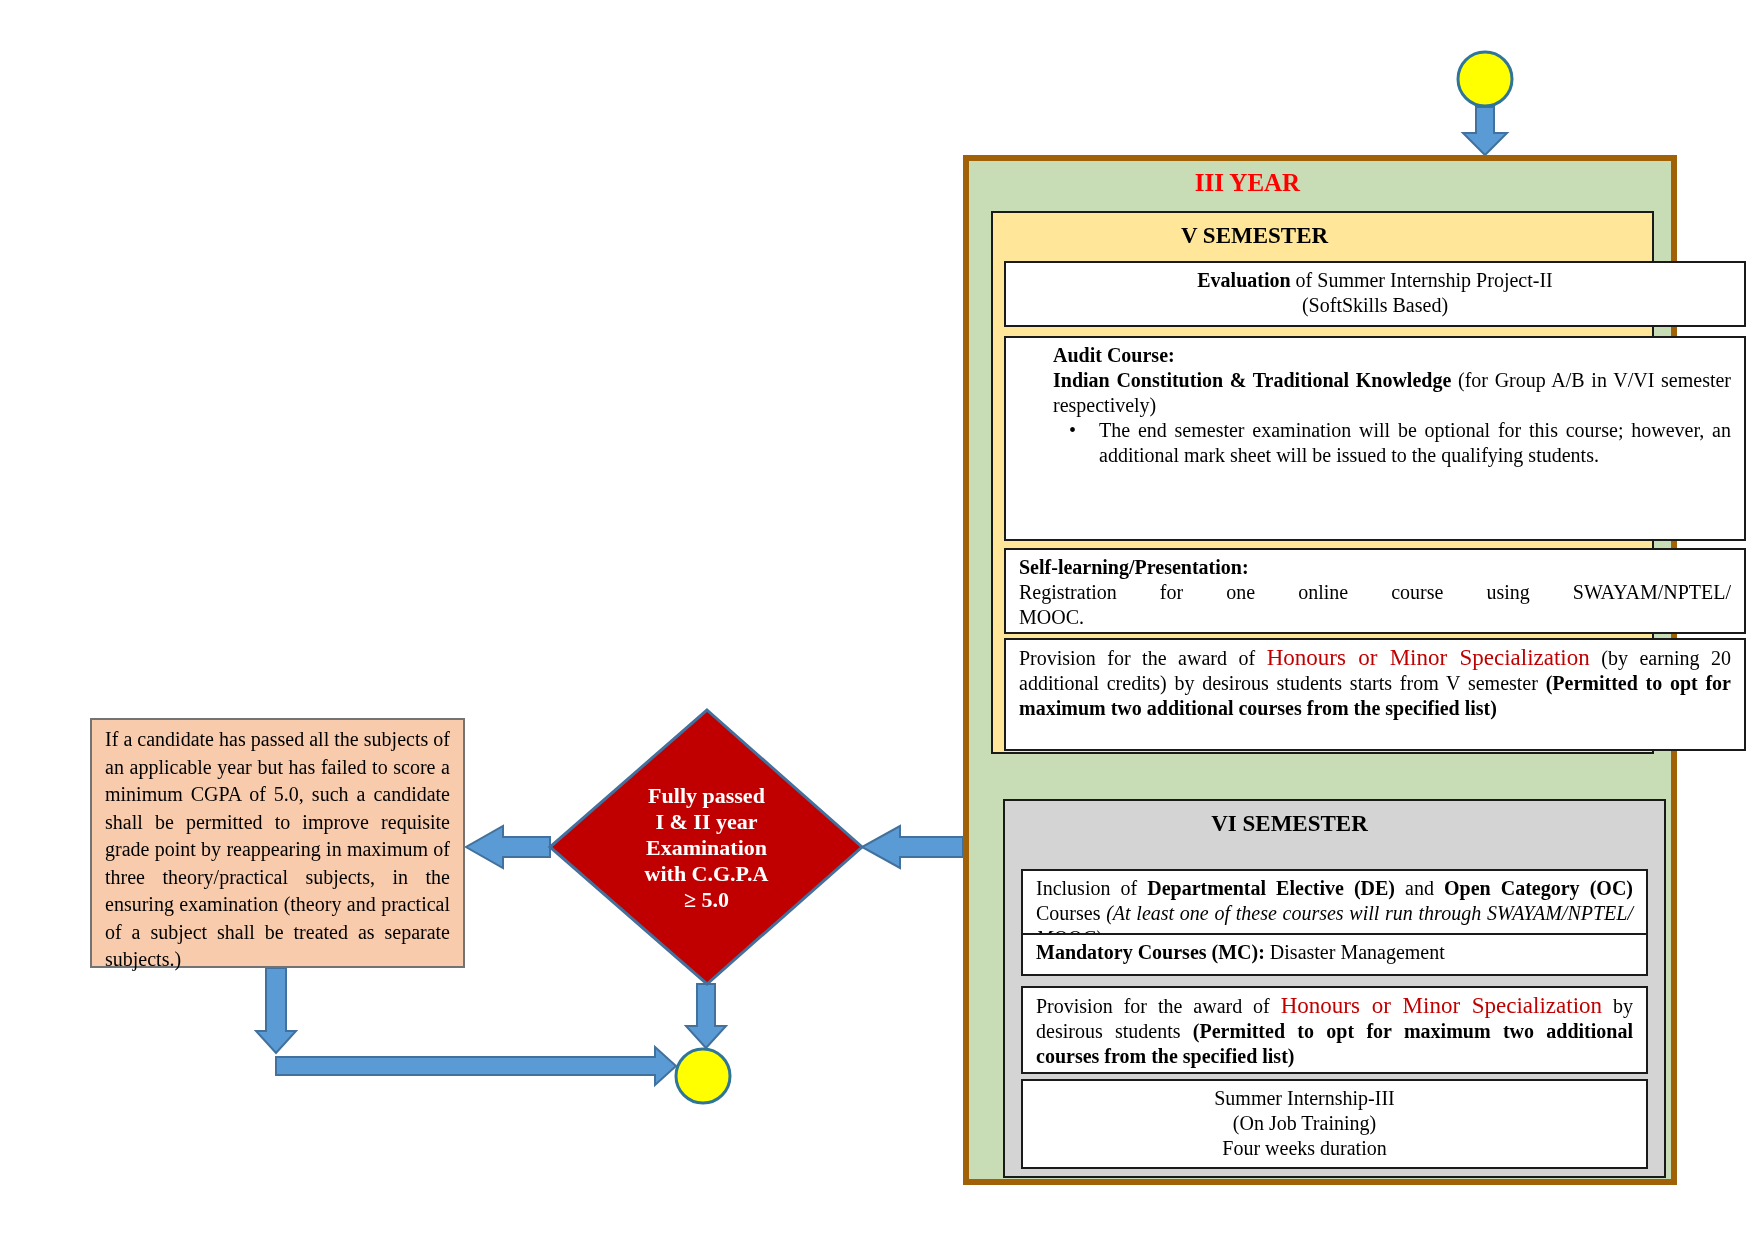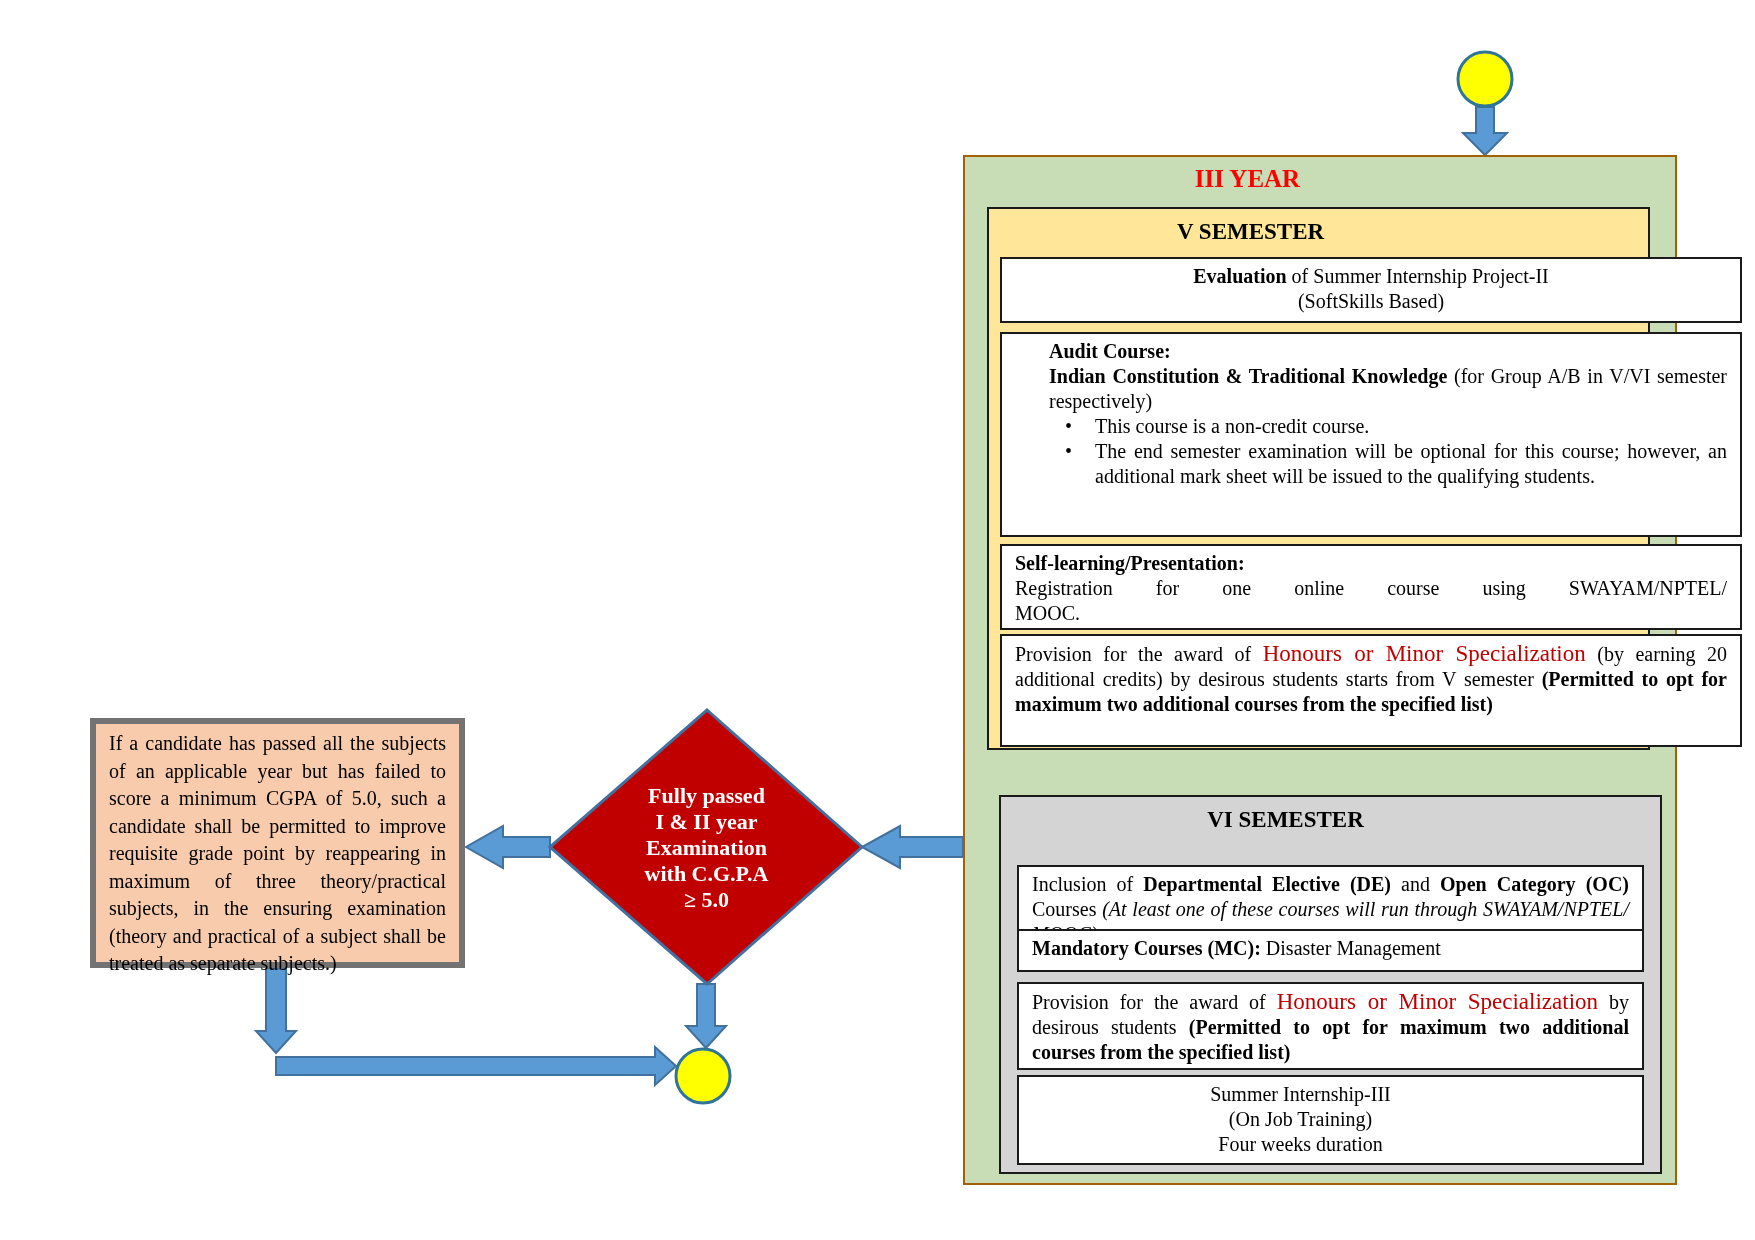--- a/index.html
+++ b/index.html
@@ -7,21 +7,21 @@
   .page {
     position: relative; width: 1755px; height: 1240px; background: #ffffff;
     font-family: "Liberation Serif", "DejaVu Serif", serif; color: #000;
     overflow: hidden;
   }
   svg.overlay { position: absolute; left: 0; top: 0; z-index: 1; }
 
   
   .green-box {
     position: absolute; left: 963px; top: 155px; width: 714px; height: 1030px;
-    background: #c8ddb5; border: 2px solid #a16207; z-index: 2;
+    background: #c8ddb5; border: 6px solid #a16207; z-index: 2;
   }
   .year-title {
     position: absolute; left: 0; top: 8px; width: 100%; padding-right: 145px;
     text-align: center; font-size: 25px; font-weight: bold; color: #ff0000;
   }
   .sem-panel { position: absolute; border: 2px solid #1a1a1a; }
   .v-panel  { left: 22px; top: 50px;  width: 663px; height: 543px; background: #ffe699; }
   .vi-panel { left: 34px; top: 638px; width: 663px; height: 379px; background: #d4d4d4; }
   .sem-title {
     position: absolute; left: 0; top: 10px; width: 100%;
@@ -52,21 +52,21 @@
   .hl { font-weight: normal; color: #c00000; font-size: 23px; }
   .just { text-align: justify; }
   .force-just { text-align: justify; text-align-last: justify; }
 
   .bullet { position: relative; padding-left: 46px; }
   .bullet::before { content: "\2022"; position: absolute; left: 16px; top: 0; }
 
   
   .note-box {
     position: absolute; left: 90px; top: 718px; width: 375px; height: 250px;
-    background: #f8cbad; border: 6px solid #737373; z-index: 2;
+    background: #f8cbad; border: 2px solid #737373; z-index: 2;
     padding: 6px 13px; font-size: 20px; line-height: 27.5px; text-align: justify;
   }
 
   
   .decision-label {
     position: absolute; left: 586px; top: 783px; width: 241px; z-index: 3;
     color: #ffffff; font-weight: bold; font-size: 22px; line-height: 26px;
     text-align: center;
   }
 </style>
@@ -98,21 +98,20 @@
       <div class="sem-title v-title">V SEMESTER</div>
 
       <div class="wbox box-eval">
         <div><span class="b">Evaluation</span><span> of Summer Internship Project-II</span></div>
         <div>(SoftSkills Based)</div>
       </div>
 
       <div class="wbox box-audit">
         <div class="b">Audit Course:</div>
         <div class="just"><span class="b">Indian Constitution &amp; Traditional Knowledge</span><span> (for Group A/B in V/VI semester respectively)</span></div>
-        <div class="bullet"><span>This course is a non-credit course.</span></div>
         <div class="bullet just"><span>The end semester examination will be optional for this course; however, an additional mark sheet will be issued to the qualifying students.</span></div>
       </div>
 
       <div class="wbox box-self">
         <div class="b">Self-learning/Presentation:</div>
         <div class="force-just">Registration for one online course using SWAYAM/NPTEL/</div>
         <div>MOOC.</div>
       </div>
 
       <div class="wbox box-honv">

